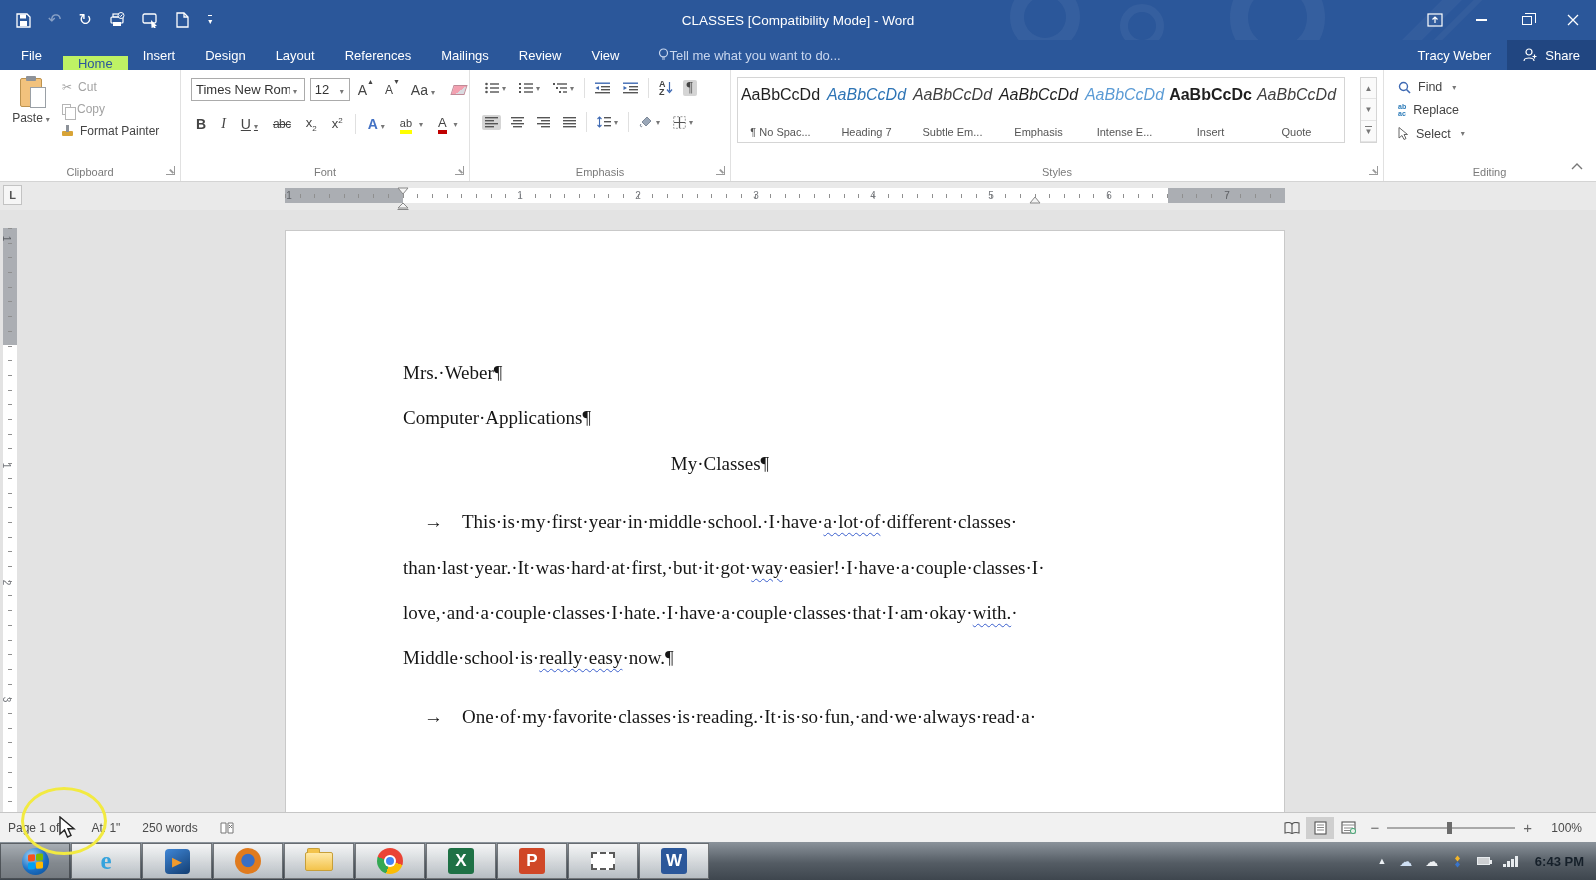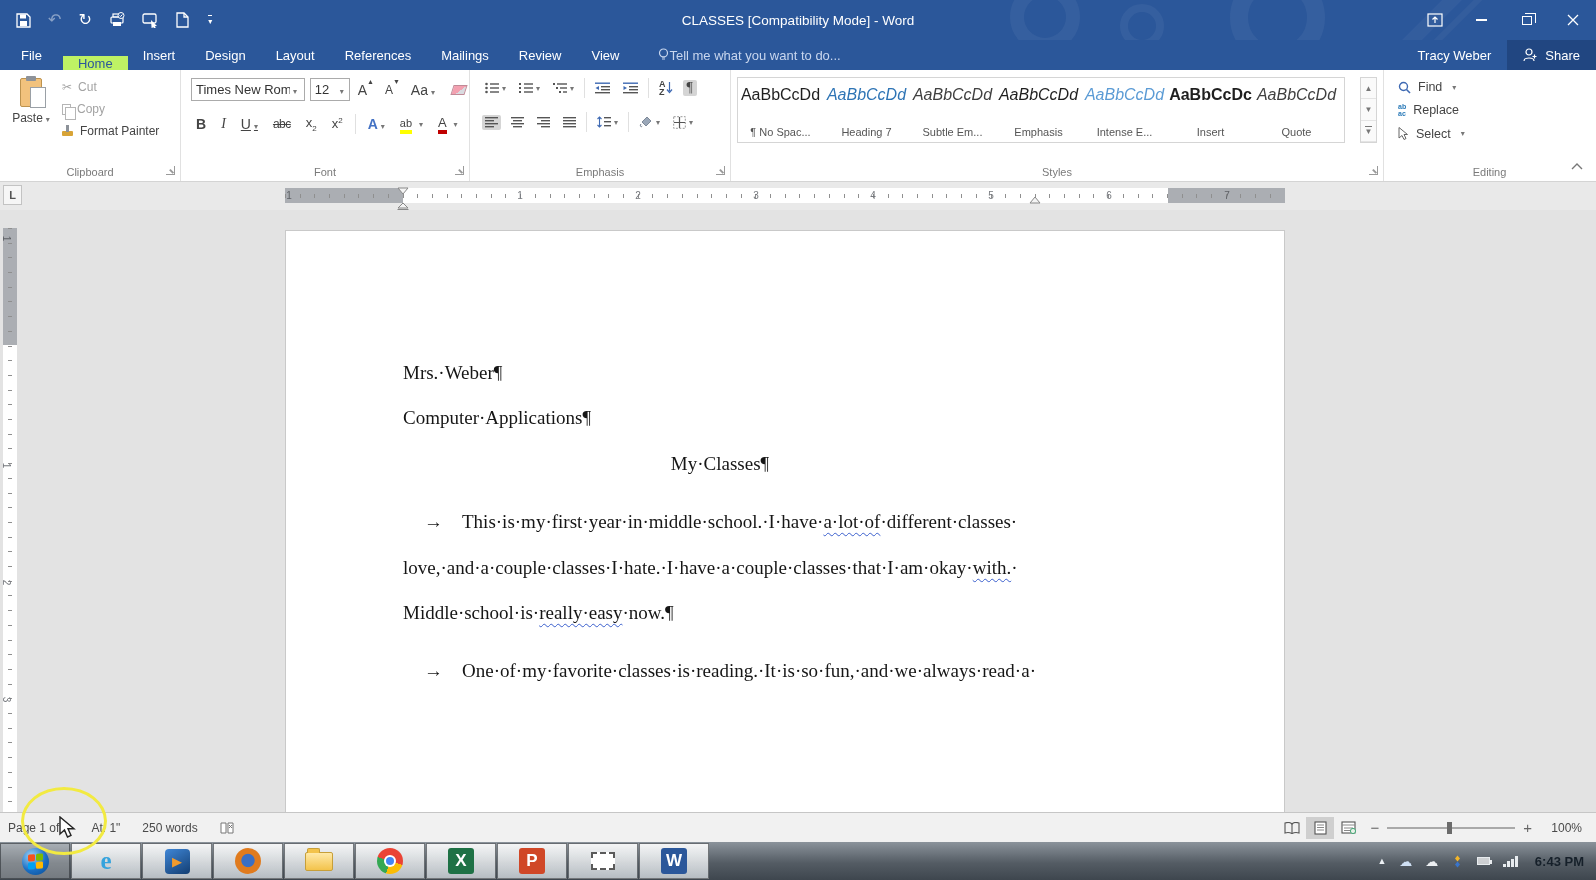--- a/index.html
+++ b/index.html
@@ -567,20 +567,21 @@
       <span class="vn" style="top:466px;">3</span>
     </div>
 
     <div class="page"></div>
 
     <div class="doctext">
       <div class="dline">Mrs.·Weber¶</div>
       <div class="dline">Computer·Applications¶</div>
       <div class="dline center">My·Classes¶</div>
       <div class="dline para"><span class="tabm">→</span><span>This·is·my·first·year·in·middle·school.·I·have·</span><span class="sq">a·lot·of</span><span>·different·classes·</span></div>
+      <div class="dline"><span>than·last·year.·It·was·hard·at·first,·but·it·got·</span><span class="sq">way</span><span>·easier!·I·have·a·couple·classes·I·</span></div>
       <div class="dline"><span>love,·and·a·couple·classes·I·hate.·I·have·a·couple·classes·that·I·am·okay·</span><span class="sq">with.</span><span>·</span></div>
       <div class="dline"><span>Middle·school·is·</span><span class="sq">really·easy</span><span>·now.¶</span></div>
       <div class="dline para"><span class="tabm">→</span><span>One·of·my·favorite·classes·is·reading.·It·is·so·fun,·and·we·always·read·a·</span></div>
     </div>
   </div>
 
   <div class="statusbar">
     <div class="sb-left">
       <span>Page 1 of 1</span>
       <span>At: 1"</span>

